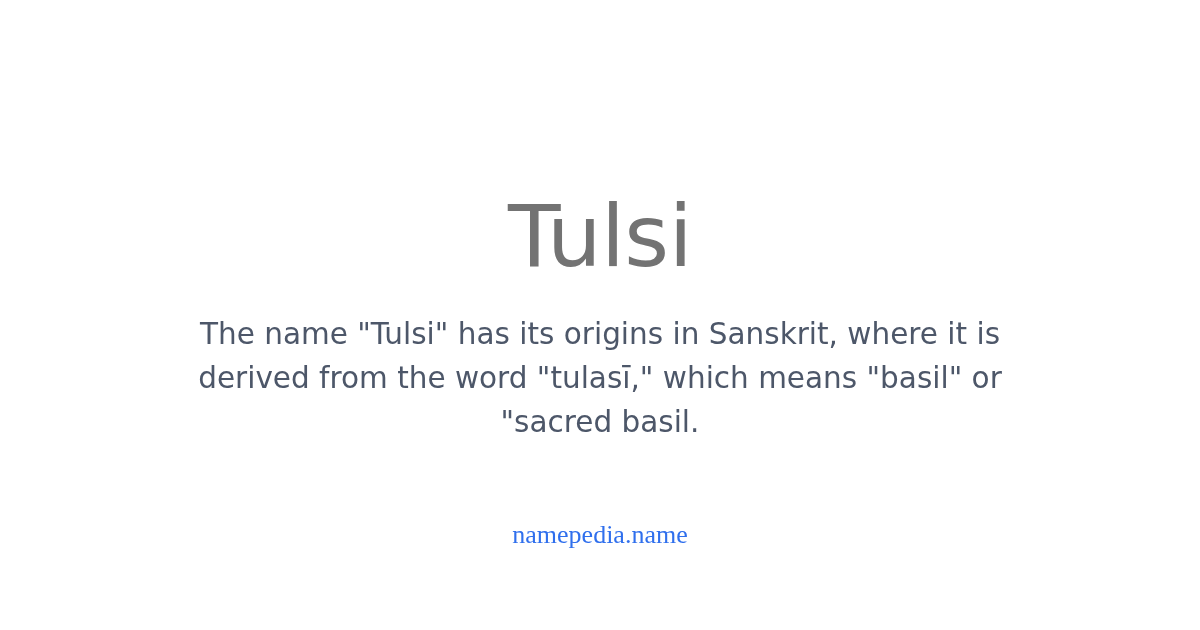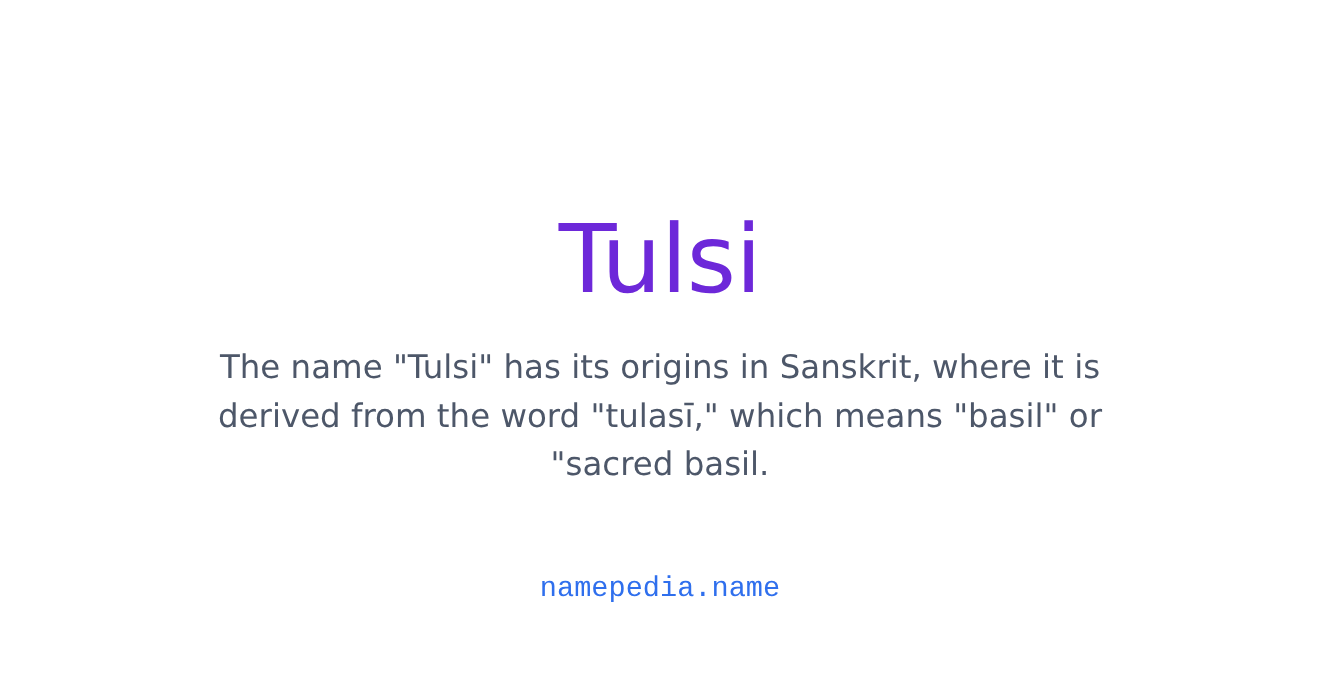--- a/index.html
+++ b/index.html
@@ -38,21 +38,21 @@
   }
 
   .name-title {
     margin: 0;
     padding: 0;
     font-family: "DejaVu Sans", "Liberation Sans", sans-serif;
     font-size: 86px;
     line-height: 100px;
     font-weight: 400;
     letter-spacing: -0.5px;
-    color: #6d28d9;
+    color: #737373;
     white-space: nowrap;
   }
 
   
   .description-block {
     position: absolute;
     left: 50%;
     transform: translateX(-50%);
     top: 312px;
     width: 830px;
@@ -73,21 +73,21 @@
   
   .footer-block {
     position: absolute;
     left: 0;
     right: 0;
     top: 518px;
     text-align: center;
   }
 
   .site-link {
-    font-family: Liberation Mono, monospace;
+    font-family: Liberation Serif, serif;
     font-size: 26px;
     line-height: 34px;
     font-weight: 400;
     color: #2f6fed;
     text-decoration: none;
     letter-spacing: 0px;
   }
 </style>
 </head>
 <body>

